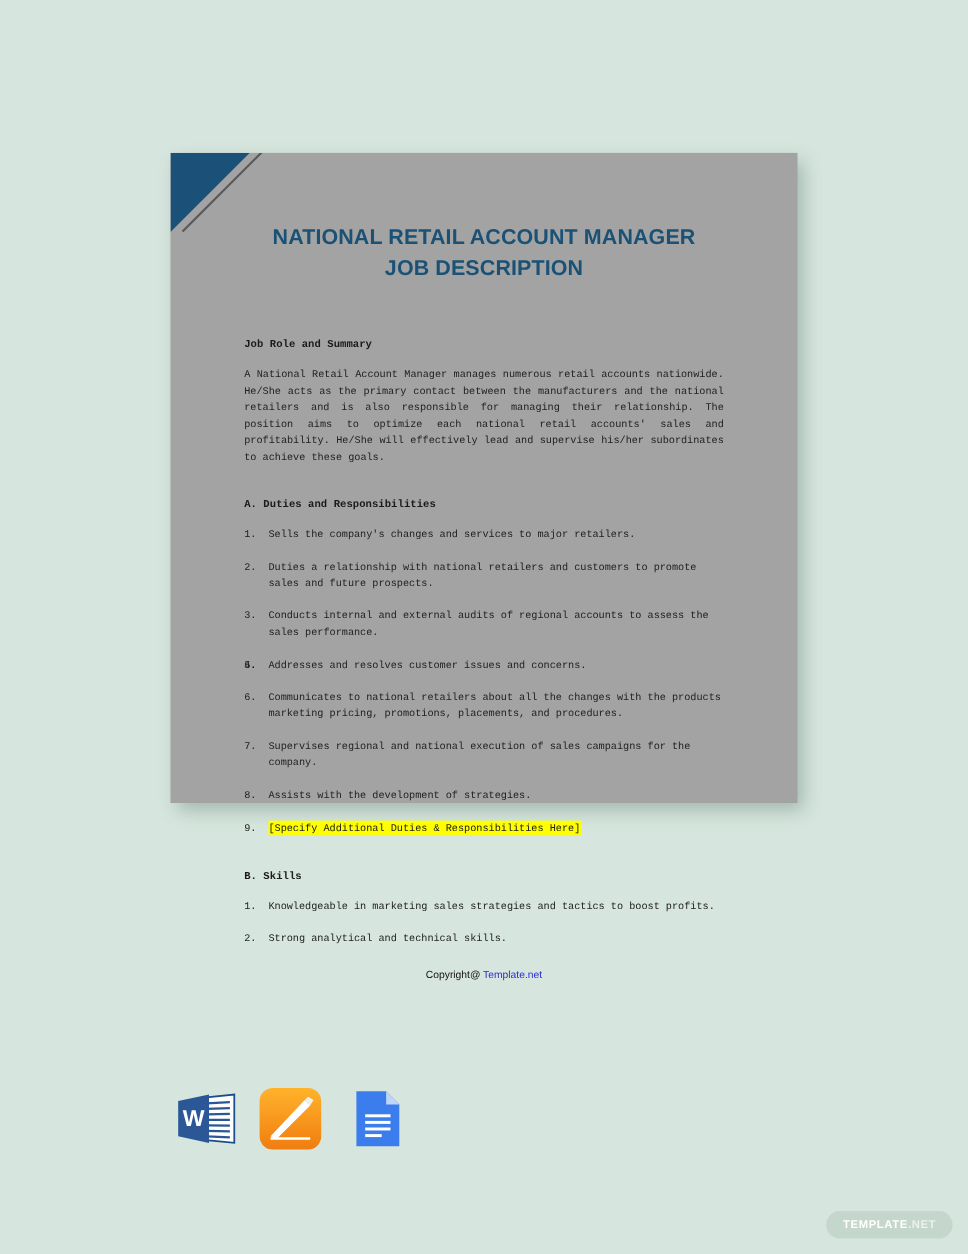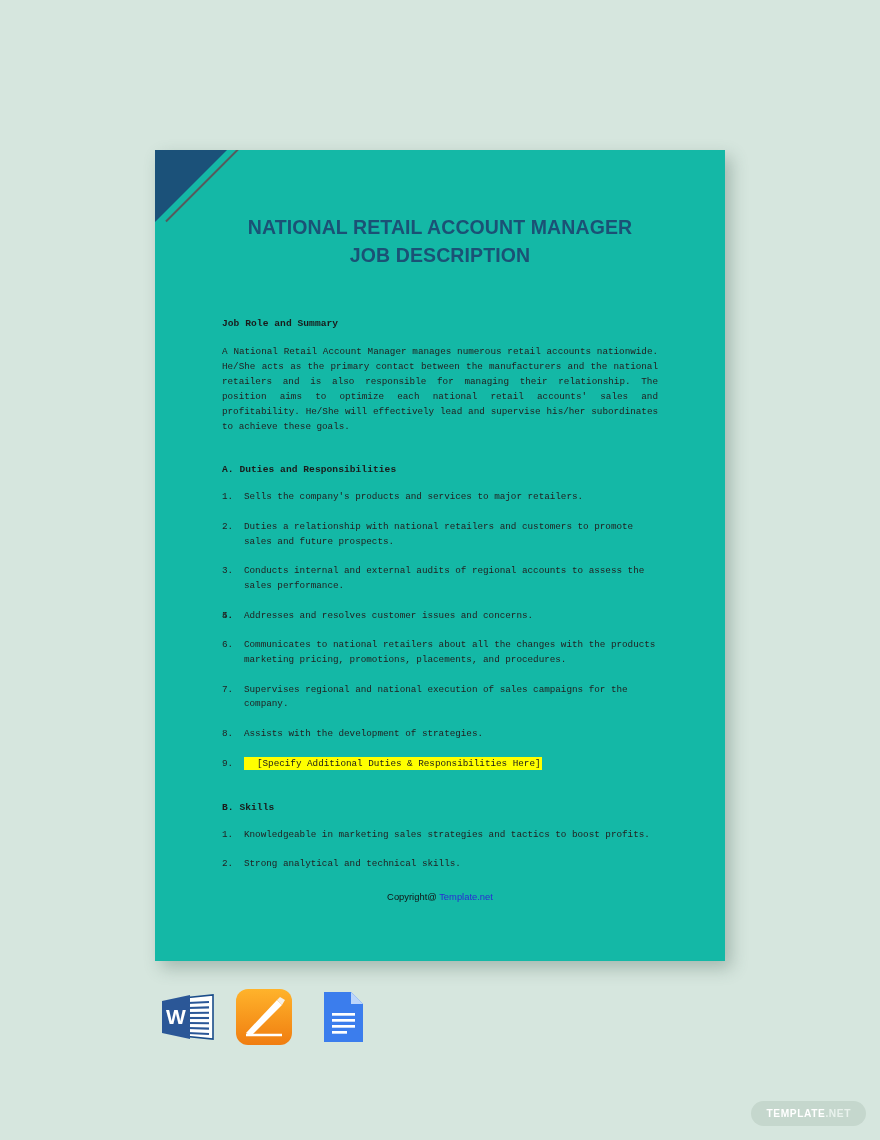--- a/index.html
+++ b/index.html
@@ -6,23 +6,23 @@
   html, body {
     width:880px; height:1140px;
     background:#d6e6de;
     font-family:"Liberation Sans", sans-serif;
     overflow:hidden;
   }
   .stage { position:relative; width:880px; height:1140px; }
 
   
   .paper {
-    position:absolute; left:155px; top:150px;
-    width:570px; height:811px;
-    background:#14b8a6;
+    position:absolute; left:155px; top:139px;
+    width:570px; height:591px;
+    background:#a3a3a3;
     box-shadow: 6px 7px 16px rgba(60,90,80,.33);
   }
 
   
   .corner-wrap { position:absolute; left:0; top:0; width:90px; height:78px; overflow:hidden; }
   .corner-tri {
     position:absolute; left:0; top:0; width:0; height:0;
     border-left:72px solid #1b5179;
     border-bottom:72px solid transparent;
   }
@@ -81,21 +81,21 @@
     letter-spacing:-.02px;
   }
   ol.numlist > li:last-child { margin-bottom:0; }
   ol.numlist > li .num {
     position:absolute; left:0; top:0;
     font-size:9.3px; color:#222;
   }
   .hl {
     background:#ffff00;
     color:#1a1a1a;
-    padding:1px 1px 1px 13px;
+    padding:1px 1px 1px 0;
   }
 
   
   .copyright {
     position:absolute;
     left:67px; top:741px;
     width:436px;
     text-align:center;
     font-size:9.4px;
     color:#111;
@@ -141,21 +141,21 @@
 
     <div class="body-area">
 
       <div class="sec-head">Job Role and Summary</div>
       <p class="summary">A National Retail Account Manager manages numerous retail accounts nationwide. He/She acts as the primary contact between the manufacturers and the national retailers and is also responsible for managing their relationship. The position aims to optimize each national retail accounts' sales and profitability. He/She will effectively lead and supervise his/her subordinates to achieve these goals.</p>
 
       <div class="block-gap"></div>
 
       <div class="sec-head">A. Duties and Responsibilities</div>
       <ol class="numlist" id="duties-list">
-          <li><span class="num">1.</span><span>Sells the company's products and services to major retailers.</span></li>
+          <li><span class="num">1.</span><span>Sells the company's changes and services to major retailers.</span></li>
           <li><span class="num">2.</span><span>Duties a relationship with national retailers and customers to promote sales and future prospects.</span></li>
           <li><span class="num">3.</span><span>Conducts internal and external audits of regional accounts to assess the sales performance.</span></li>
           <li><span class="num">4.</span></li>
           <li><span class="num">5.</span><span>Addresses and resolves customer issues and concerns.</span></li>
           <li><span class="num">6.</span><span>Communicates to national retailers about all the changes with the products marketing pricing, promotions, placements, and procedures.</span></li>
           <li><span class="num">7.</span><span>Supervises regional and national execution of sales campaigns for the company.</span></li>
           <li><span class="num">8.</span><span>Assists with the development of strategies.</span></li>
           <li><span class="num">9.</span><span class="hl">[Specify Additional Duties &amp; Responsibilities Here]</span></li>
         </ol>
 

